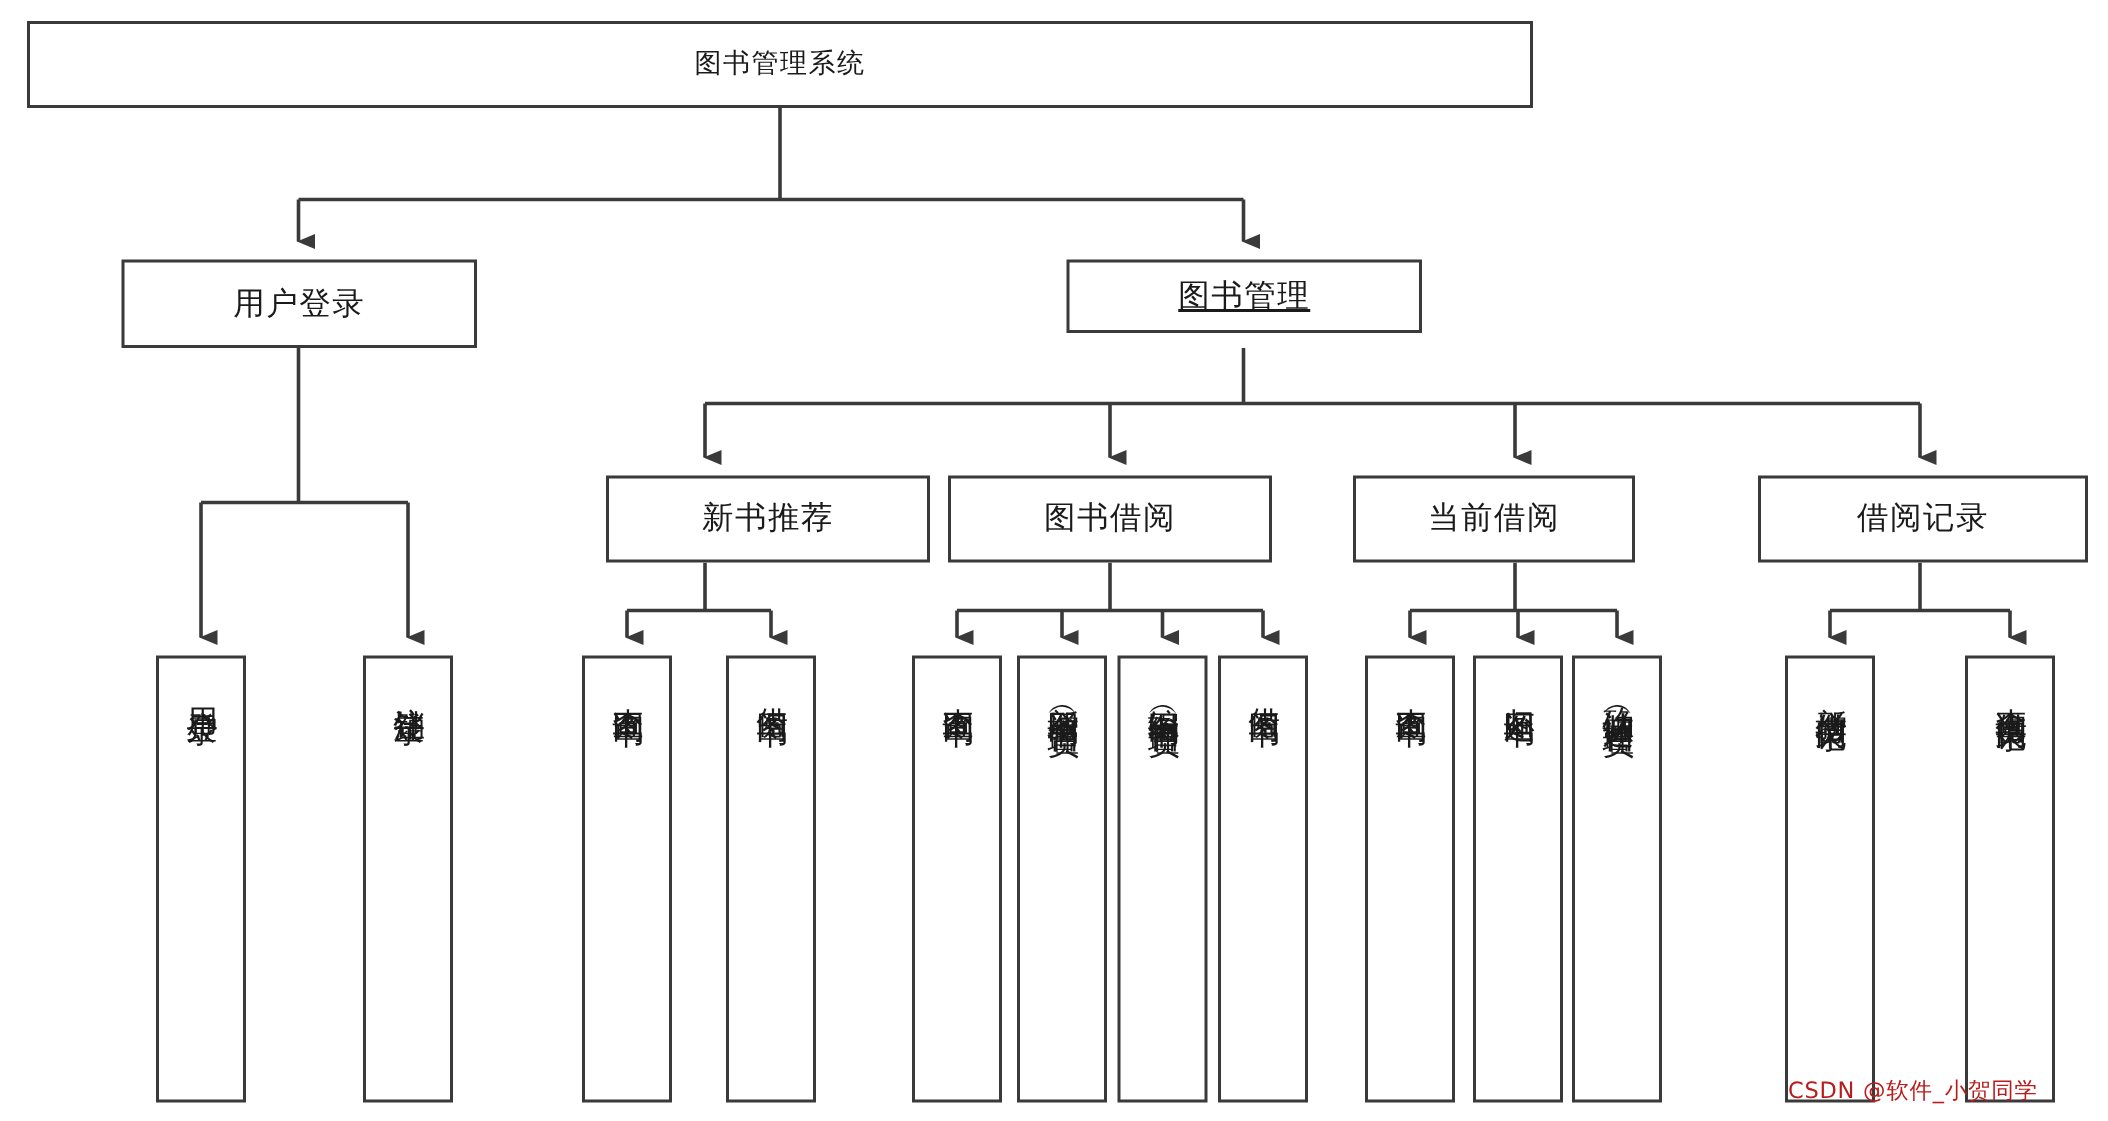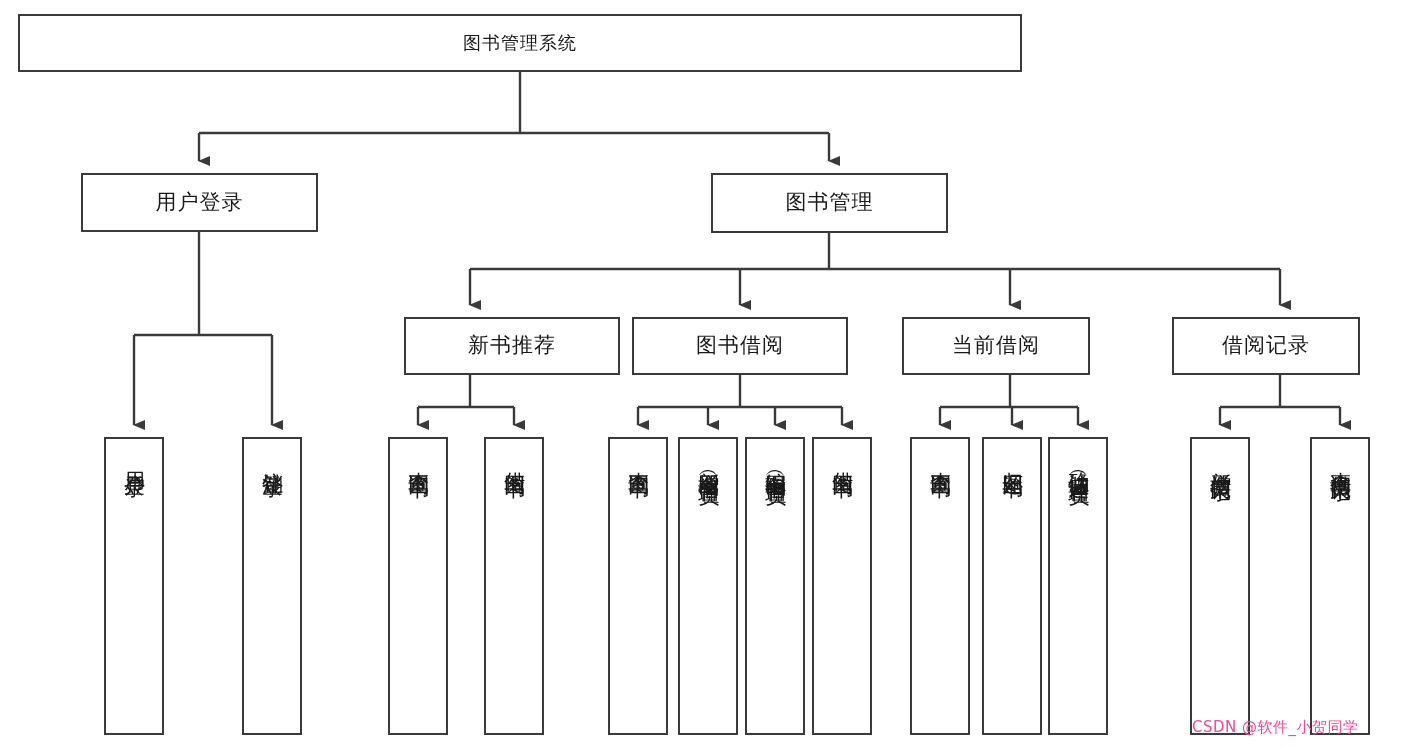--- a/index.html
+++ b/index.html
@@ -53,21 +53,21 @@
     text-orientation: upright;
     font-size: 21px;
     line-height: 1.22;
     letter-spacing: 2px;
     white-space: nowrap;
     color: #1a1a1a;
   }
   .watermark {
     position: absolute;
     font-size: 15px;
-    color: #ec4899;
+    color: #b91c1c;
     white-space: nowrap;
     letter-spacing: 0.5px;
   }
 </style>
 </head>
 <body>
 
 <div id="canvas">
 
   <svg class="edges" viewBox="0 0 1405 747" xmlns="http://www.w3.org/2000/svg">
@@ -121,33 +121,33 @@
     </g>
   </svg>
 
   <div id="nodes">
       <div class="node horiz root" style="left: 18px; top: 14px; width: 1004px; height: 58px;">
         <span>图书管理系统</span>
       </div>
       <div class="node horiz" style="left: 81px; top: 173px; width: 237px; height: 59px;">
         <span>用户登录</span>
       </div>
-      <div class="node horiz" style="left: 711px; top: 173px; width: 237px; height: 60px;">
+      <div class="node horiz" style="left: 711px; top: 173px; width: 237px; height: 49px; text-decoration: underline;">
         <span>图书管理</span>
       </div>
       <div class="node horiz" style="left: 362px; top: 317px; width: 216px; height: 58px; margin-left: 42px;">
         <span>新书推荐</span>
       </div>
       <div class="node horiz" style="left: 632px; top: 317px; width: 216px; height: 58px;">
         <span>图书借阅</span>
       </div>
       <div class="node horiz" style="left: 902px; top: 317px; width: 188px; height: 58px;">
         <span>当前借阅</span>
       </div>
-      <div class="node horiz" style="left: 1172px; top: 317px; width: 188px; height: 58px;">
+      <div class="node horiz" style="left: 1172px; top: 317px; width: 220px; height: 58px;">
         <span>借阅记录</span>
       </div>
       <div class="node vert" style="left: 104px; top: 437px; width: 60px; height: 298px;">
         <span class="vtext">用户登录</span>
       </div>
       <div class="node vert" style="left: 242px; top: 437px; width: 60px; height: 298px;">
         <span class="vtext">注销登录</span>
       </div>
       <div class="node vert" style="left: 388px; top: 437px; width: 60px; height: 298px;">
         <span class="vtext">查询图书</span>

